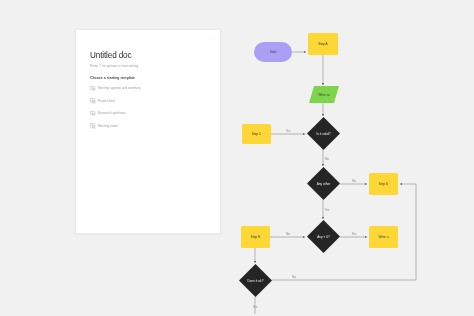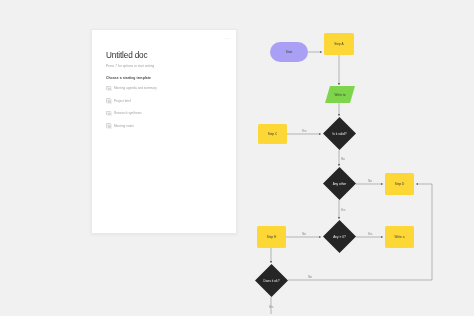--- a/index.html
+++ b/index.html
@@ -2,21 +2,21 @@
 <html><head>
 <meta charset="utf-8">
 <style>
   * { box-sizing: border-box; margin: 0; padding: 0; }
   html, body {
     width: 474px; height: 316px;
     overflow: hidden;
     background: #f1f1f1;
     font-family: "Liberation Sans", sans-serif;
   }
-  #app { position: relative; width: 382px; height: 316px; background: #f1f1f1; margin-left: 16px; }
+  #app { position: relative; width: 382px; height: 316px; background: #f1f1f1; }
 
   
   #doc-panel {
     position: absolute;
     left: 75px; top: 29px;
     width: 146px; height: 205px;
     background: #ffffff;
     border: 1px solid #e9e9e9;
     box-shadow: 0 1px 3px rgba(0,0,0,0.05);
     overflow: hidden;

